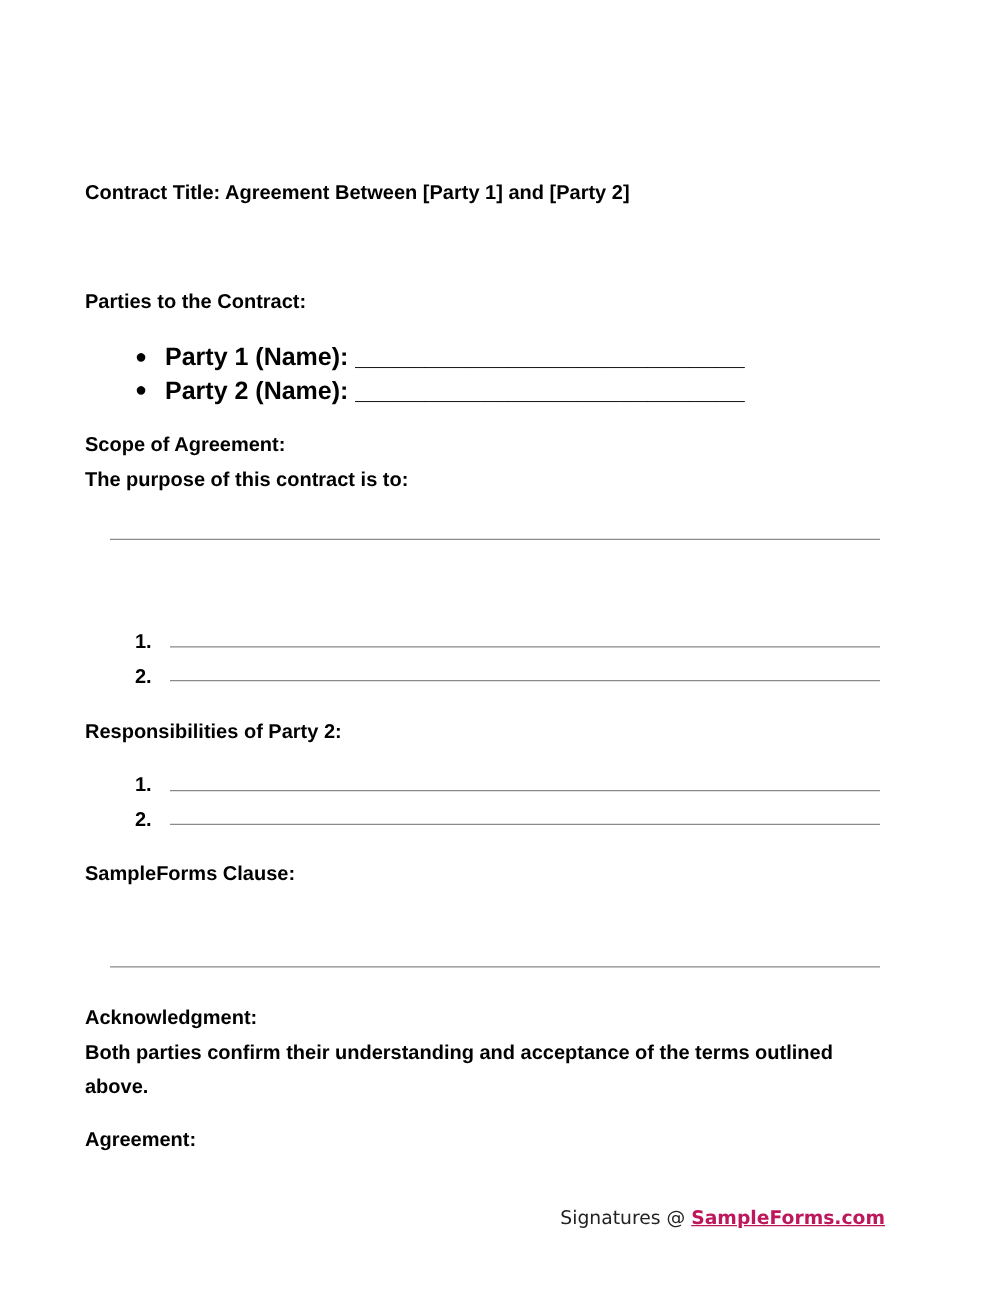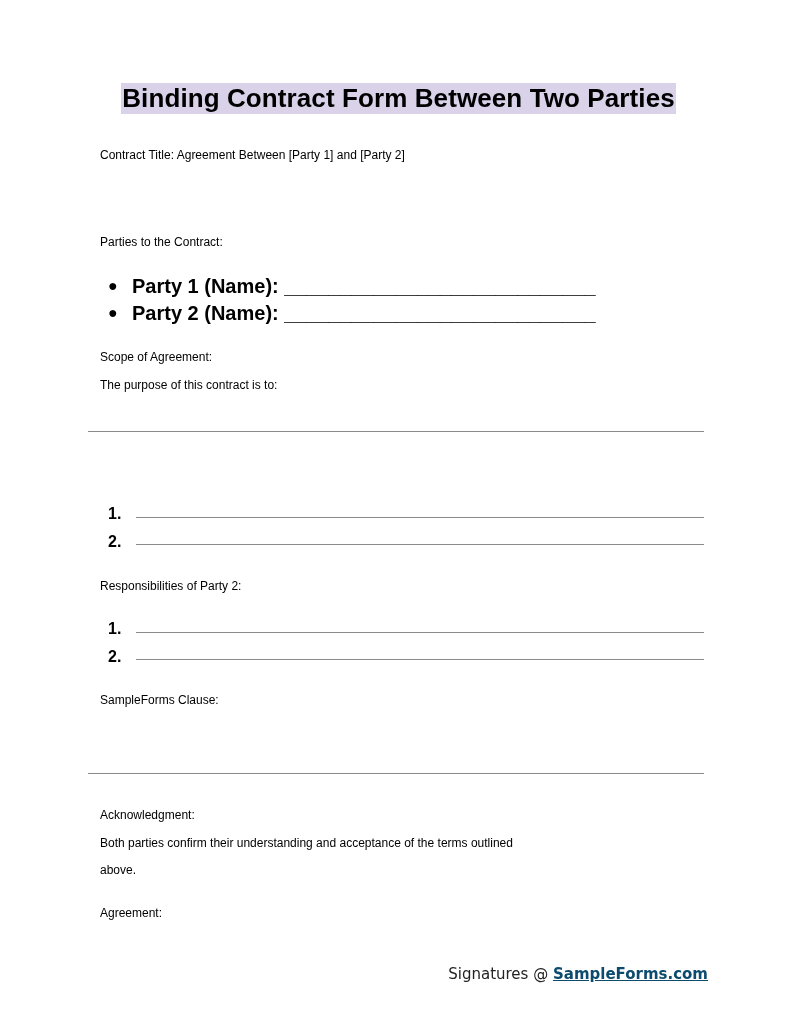--- a/index.html
+++ b/index.html
@@ -2,39 +2,36 @@
 <html><head>
 <meta charset="utf-8">
 <style>
   html, body { margin: 0; padding: 0; background: #ffffff; }
   body { width: 797px; height: 1034px; position: relative; overflow: hidden;
          font-family: "Liberation Sans", sans-serif; color: #000; }
   .page { position: absolute; left: 0; top: 0; width: 797px; height: 1034px; }
   .title-wrap { position: absolute; top: 83px; left: 0; width: 797px; text-align: center; }
   .title { display: inline-block; background: #d9d2e9; font-size: 26px; font-weight: bold;
            line-height: 31px; padding: 0 1px; letter-spacing: 0.1px; }
-  .t { position: absolute; left: 100px; font-size: 12px; font-weight: normal; line-height: 20px; white-space: nowrap; }
+  .t { position: absolute; left: 68px; font-size: 16px; font-weight: bold; line-height: 20px; white-space: nowrap; }
   .bullet { position: absolute; left: 108px; font-size: 16px; font-weight: bold; line-height: 20px; }
   .bullet-text { position: absolute; left: 132px; font-size: 20px; font-weight: bold; line-height: 20px; white-space: nowrap; }
   .num { position: absolute; left: 108px; font-size: 16px; font-weight: bold; line-height: 20px; }
   .rule { position: absolute; height: 0; border-top: 1px solid #8a8a8a; }
   .rule.full { left: 88px; width: 616px; }
   .rule.item { left: 136px; width: 568px; }
   .footer { position: absolute; top: 964px; right: 89px; font-family: "DejaVu Sans", sans-serif;
             font-size: 15px; line-height: 20px; color: #222; white-space: nowrap; }
-  .footer a { color: #0c4a6e; font-weight: bold; text-decoration: underline; }
+  .footer a { color: #be185d; font-weight: bold; text-decoration: underline; }
 </style>
 </head>
 <body>
 
 <div class="page">
 
-  <div class="title-wrap">
-    <span class="title">Binding Contract Form Between Two Parties</span>
-  </div>
 
   <div class="t" style="top:145px">Contract Title: Agreement Between [Party 1] and [Party 2]</div>
 
 
   <div class="t" style="top:232px">Parties to the Contract:</div>
 
   <span class="bullet" style="top:276px">●</span>
   <span class="bullet-text" style="top:276px">Party 1 (Name): ____________________________</span>
 
   <span class="bullet" style="top:303px">●</span>

